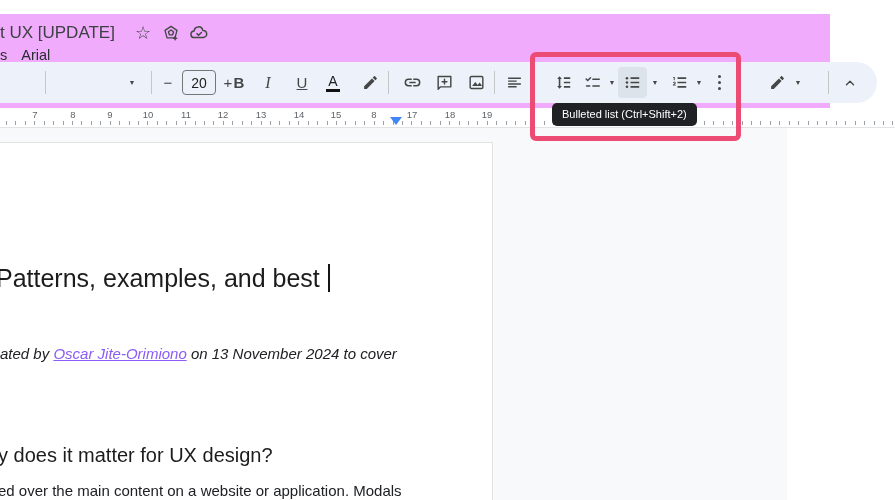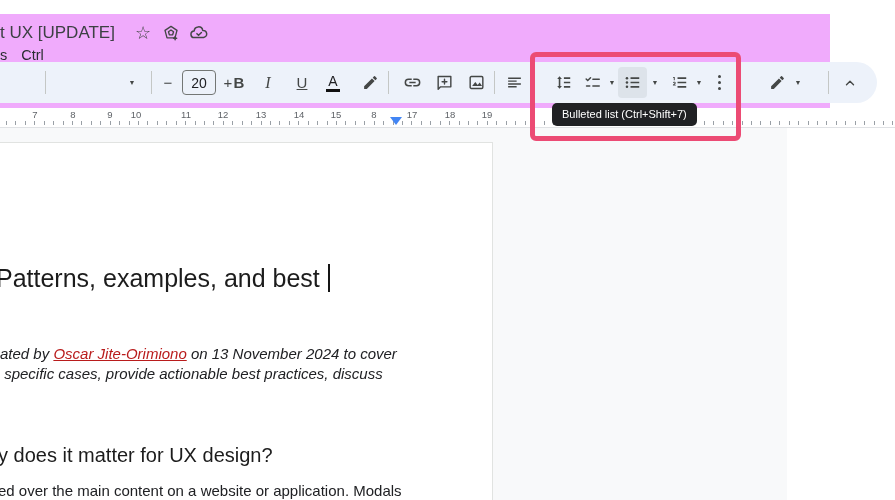--- a/index.html
+++ b/index.html
@@ -65,21 +65,21 @@
   }
   .doc-layer { position:absolute; left:0; top:0; width:895px; height:372px; pointer-events:none; }
   .doc-layer > * { pointer-events:auto; }
   .doc-h1 {
     position:absolute; left:-4px; top:136px; white-space:pre; font-size:25px; font-weight:400;
     color:#1c1c1c; cursor:text;
   }
   .text-cursor { display:inline-block; width:2px; height:28px; background:#151515; vertical-align:-5px; margin-left:1px; }
   .doc-para { position:absolute; left:0; top:216px; font-size:15px; font-style:italic; color:#202124; line-height:20px; cursor:text; }
   .doc-line { white-space:pre; }
-  .doc-link { color:#b91c1c; text-decoration:underline; cursor:pointer;margin-top:36px; }
+  .doc-link { color:#8b5cf6; text-decoration:underline; cursor:pointer;margin-top:36px; }
   .doc-h2 { position:absolute; left:-2px; top:316px; white-space:pre; font-size:20px; font-weight:400; color:#1c1c1c; cursor:text; }
   .doc-body { position:absolute; left:-2px; top:354px; white-space:pre; font-size:15px; color:#202124; cursor:text; }
   
   .annotation-box {
     position:absolute; left:530px; top:52px; width:211px; height:89px;
     border:5px solid #ec4b74; border-radius:6px; pointer-events:none; z-index:50;
   }
   .tooltip {
     position:absolute; left:552px; top:103px; height:23px; padding:0 10px;
     background:#202124; color:#ffffff; border-radius:5px; font-size:11px; line-height:23px;
@@ -105,21 +105,21 @@
     </svg>
   </span>
   <span class="title-ico ico-cloud">
     <svg width="20" height="20" viewBox="0 0 24 24" fill="none" stroke="#444746" stroke-width="1.8" stroke-linecap="round" stroke-linejoin="round">
       <path d="M6.5 17.5 a4 4 0 0 1 -.3 -8 a5.2 5.2 0 0 1 10.3 -.6 a3.6 3.6 0 0 1 1 8.4 Z"></path>
       <path d="M9.5 12.8 l2 2 l3.4 -3.4"></path>
     </svg>
   </span>
   <nav class="menubar">
     <span class="menu-item">s</span>
-    <span class="menu-item">Ctrl</span>
+    <span class="menu-item">Arial</span>
   </nav>
 
   <div class="hdr-right">
     
     
     
   </div>
 </div>
 
 <div class="toolbar-pill">
@@ -252,42 +252,41 @@
     <svg width="14" height="14" viewBox="0 0 24 24" fill="none" stroke="#444746" stroke-width="2.4" stroke-linecap="round" stroke-linejoin="round">
       <path d="M6 15 l6-6 6 6"></path>
     </svg>
   </span>
 </div>
 
 <div class="ruler">
   <span class="ruler-num" style="left:35px">7</span>
   <span class="ruler-num" style="left:73px">8</span>
   <span class="ruler-num" style="left:110px">9</span>
-  <span class="ruler-num" style="left:136px">10</span>
+  <span class="ruler-num" style="left:148px">10</span>
   <span class="ruler-num" style="left:186px">11</span>
   <span class="ruler-num" style="left:223px">12</span>
   <span class="ruler-num" style="left:261px">13</span>
   <span class="ruler-num" style="left:299px">14</span>
   <span class="ruler-num" style="left:336px">15</span>
   <span class="ruler-num" style="left:374px">8</span>
   <span class="ruler-num" style="left:412px">17</span>
   <span class="ruler-num" style="left:450px">18</span>
   <span class="ruler-num" style="left:487px">19</span>
   <div class="ruler-ticks"></div>
   <div class="ruler-marker"></div>
 </div>
 <div class="content-divider"></div>
 
 <div class="content">
   <div class="page"></div>
   <div class="doc-layer">
     <div class="doc-h1"><span>Patterns, examples, and best </span><span class="text-cursor"></span></div>
     <div class="doc-para">
       <div class="doc-line"><span>ated by </span><span class="doc-link">Oscar Jite-Orimiono</span><span> on 13 November 2024 to cover</span></div>
-      <div class="doc-line"> specific cases, provide actionable best practices, discuss</div>
     </div>
     <div class="doc-h2">y does it matter for UX design?</div>
     <div class="doc-body">ed over the main content on a website or application. Modals</div>
   </div>
 </div>
 
 <div class="annotation-box"></div>
-<div class="tooltip">Bulleted list (Ctrl+Shift+7)</div>
+<div class="tooltip">Bulleted list (Ctrl+Shift+2)</div>
 
 </body></html>

